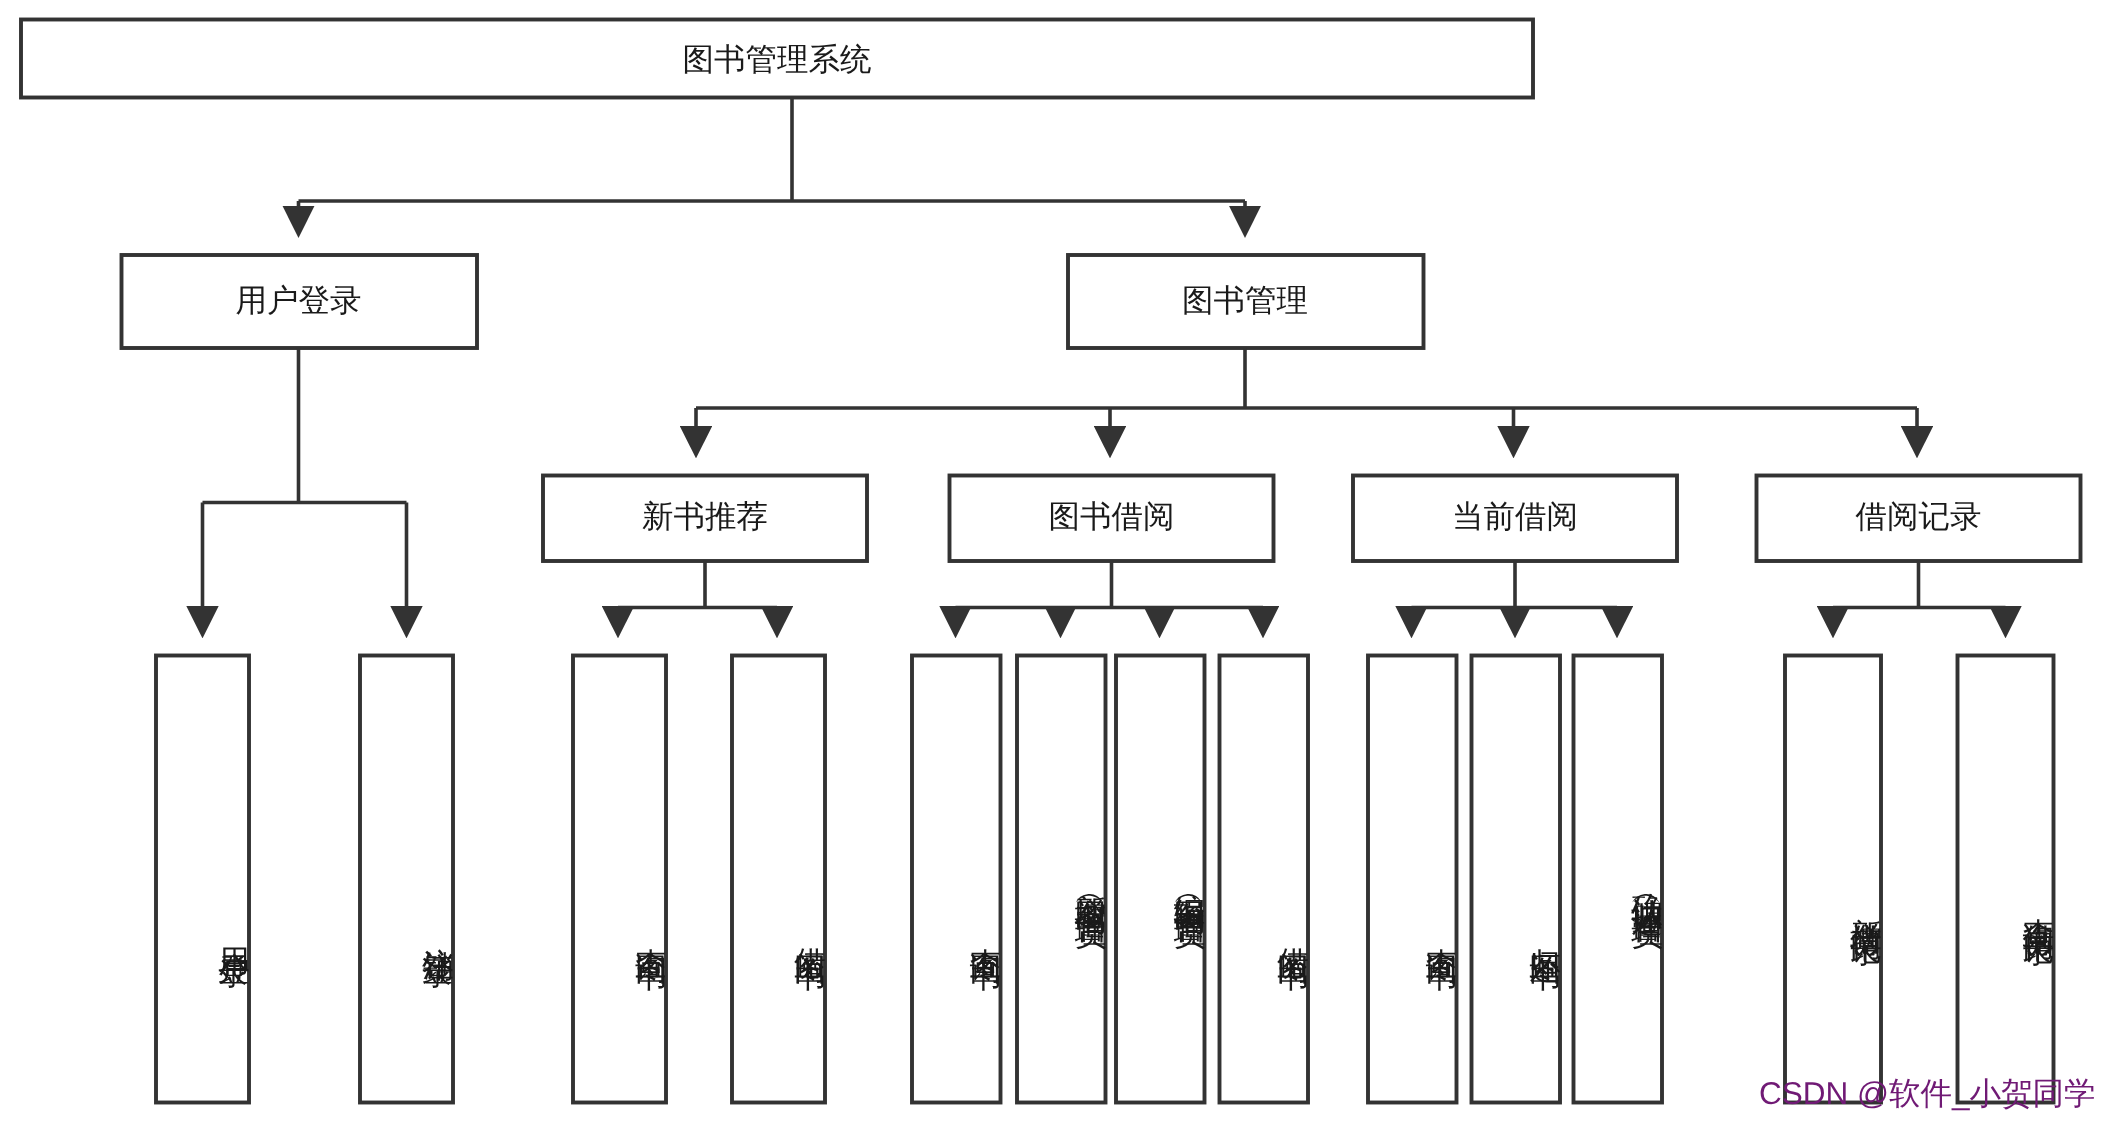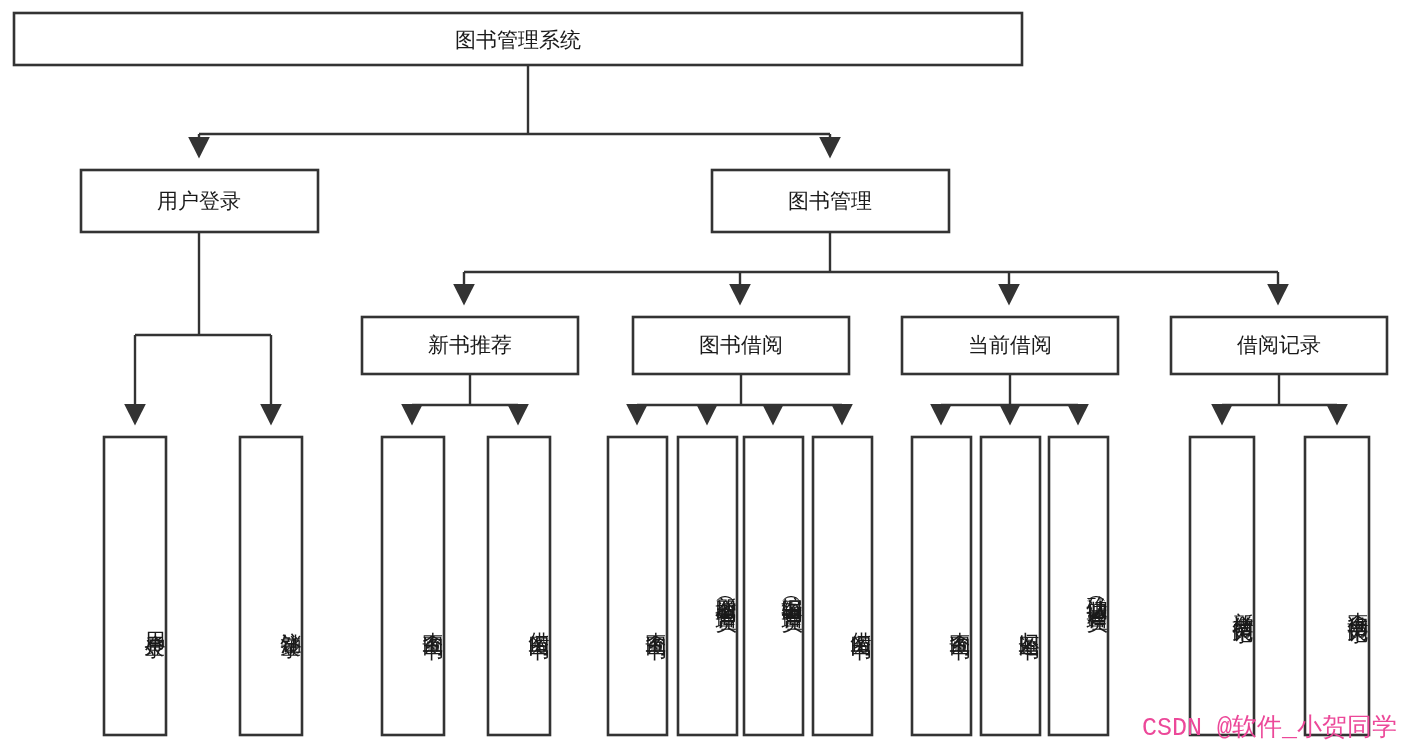--- a/index.html
+++ b/index.html
@@ -62,23 +62,23 @@
     white-space: nowrap;
     display: flex;
     align-items: flex-start;
     justify-content: center;
     pointer-events: none;
   }
   .watermark {
     position: absolute;
     right: 8px;
     bottom: 4px;
-    font-family: Liberation Mono, monospace;
-    font-size: 25px;
-    color: #ec4899;
+    font-family: Liberation Sans, sans-serif;
+    font-size: 21px;
+    color: #701a75;
     white-space: nowrap;
   }
 </style>
 </head>
 <body>
 
 <div id="diagram-root">
 
   <svg class="diagram-canvas" viewBox="0 0 1405 747">
     <defs>

